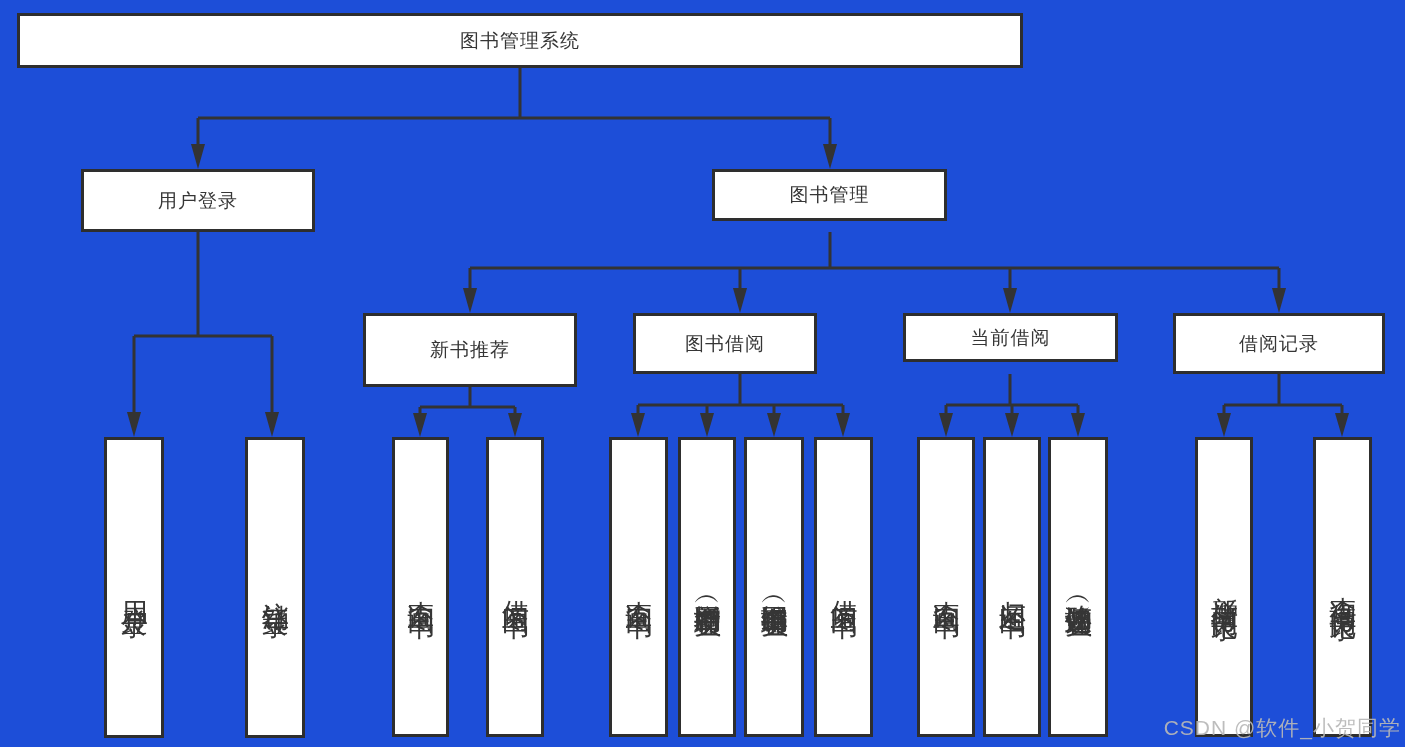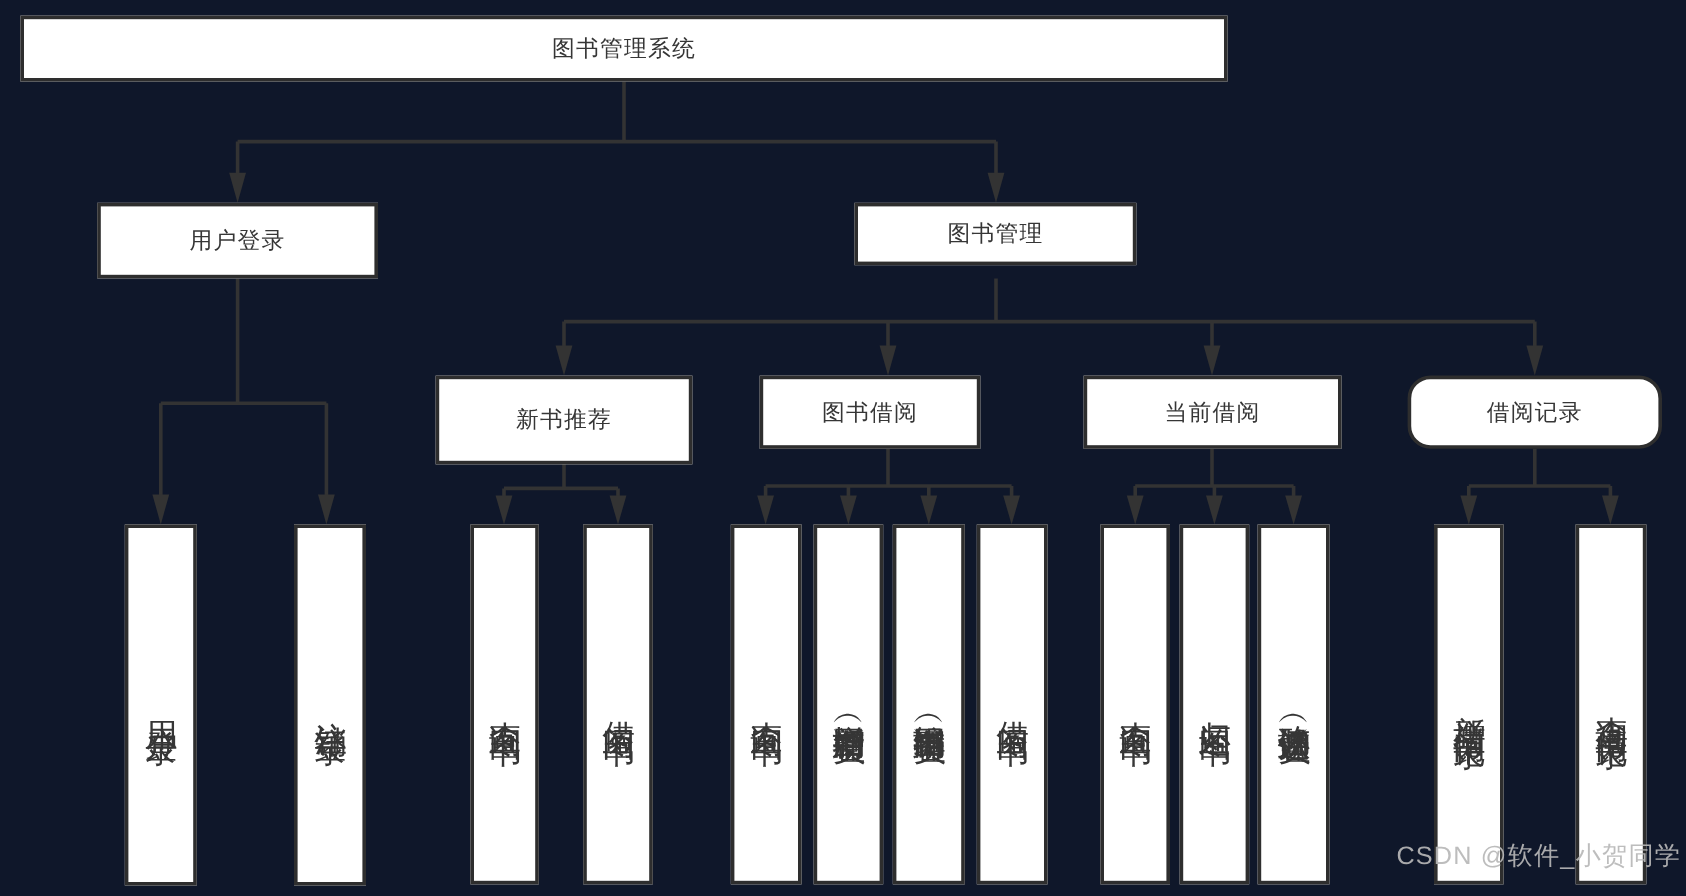--- a/index.html
+++ b/index.html
@@ -1,20 +1,20 @@
 <!DOCTYPE html>
 <html><head>
 <meta charset="utf-8">
 <style>
   html, body { margin: 0; padding: 0; background: #ffffff; }
   #canvas {
     position: relative;
     width: 1405px;
     height: 747px;
-    background: #0f172a;
+    background: #1d4ed8;
     font-family: "Liberation Sans", sans-serif;
     overflow: hidden;
   }
   #wires {
     position: absolute;
     left: 0; top: 0;
     width: 1405px; height: 747px;
     z-index: 1;
   }
   .node {
@@ -34,21 +34,21 @@
     text-orientation: mixed;
     font-size: 27px;
     letter-spacing: 4px;
     line-height: 1;
     white-space: nowrap;
   }
   .v-node span.v9 { letter-spacing: 1px; }
   #watermark {
     position: absolute;
     right: 4px;
-    bottom: 20px;
+    bottom: 5px;
     font-size: 21px;
     color: rgba(183, 183, 183, 0.92);
     letter-spacing: 1px;
     white-space: nowrap;
     z-index: 5;
   }
 </style>
 </head>
 <body>
 
@@ -104,24 +104,24 @@
   <div class="node h-node" style="left:712px;top:169px;width:235px;height:52px;">
     <span>图书管理</span>
   </div>
 
   <div class="node h-node" style="left:363px;top:313px;width:214px;height:74px;">
     <span>新书推荐</span>
   </div>
   <div class="node h-node" style="left:633px;top:313px;width:184px;height:61px;">
     <span>图书借阅</span>
   </div>
-  <div class="node h-node" style="left:903px;top:313px;width:215px;height:61px;">
+  <div class="node h-node" style="left:903px;top:313px;width:215px;height:49px;">
     <span>当前借阅</span>
   </div>
-  <div class="node h-node" style="left:1173px;top:313px;width:212px;height:61px;border-radius:19px;">
+  <div class="node h-node" style="left:1173px;top:313px;width:212px;height:61px;">
     <span>借阅记录</span>
   </div>
 
   <div class="node v-node" style="left:104px;top:437px;width:60px;height:301px;">
     <span>用户登录</span>
   </div>
   <div class="node v-node" style="left:245px;top:437px;width:60px;height:301px;">
     <span>注销登录</span>
   </div>
 

